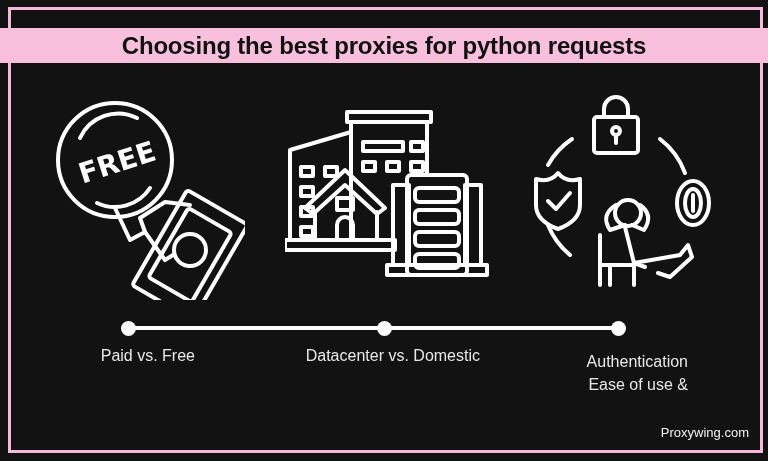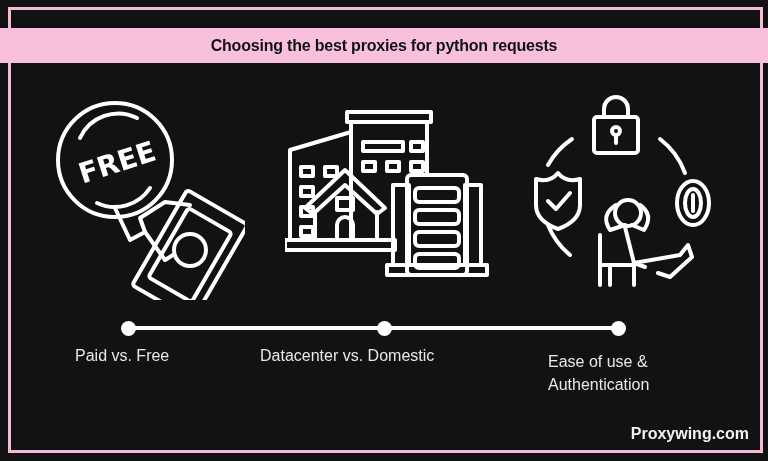--- a/index.html
+++ b/index.html
@@ -1,24 +1,24 @@
 <!DOCTYPE html>
 <html><head>
 <meta charset="utf-8">
 <style>
   html, body { margin:0; padding:0; }
   body { width:768px; height:461px; background:#121212; position:relative; overflow:hidden; font-family:"Liberation Sans", sans-serif; }
   .frame { position:absolute; left:8px; top:7px; width:749px; height:440px; border:3px solid #f7b9d9; box-sizing:content-box; }
   .banner { position:absolute; left:0; top:28px; width:768px; height:35px; background:#f9c0de; display:flex; align-items:center; justify-content:center; }
-  .banner-title { font-family:"Liberation Sans", sans-serif; font-weight:bold; font-size:16px; color:#111; letter-spacing:-0.2px; }
+  .banner-title { font-family:"Liberation Sans", sans-serif; font-weight:bold; font-size:24px; color:#111; letter-spacing:-0.2px; }
   .icon { position:absolute; }
   .timeline { position:absolute; left:128px; top:326px; width:490px; height:4px; background:#fff; }
   .dot { position:absolute; width:15px; height:15px; border-radius:50%; background:#fff; top:321px; }
-  .label { position:absolute; color:#e8e8e8; font-size:16px; text-align:left; line-height:23px; }
-  .brand { position:absolute; right:19px; top:425px; color:#f2f2f2; font-weight:bold; font-size:16px; }
+  .label { position:absolute; color:#e8e8e8; font-size:16px; text-align:right; line-height:23px; }
+  .brand { position:absolute; right:19px; top:425px; color:#f2f2f2; font-weight:normal; font-size:13px; }
 </style>
 </head>
 <body>
 
 <div class="frame"></div>
 
 <div class="banner">
   <span class="banner-title">Choosing the best proxies for python requests</span>
 </div>
 
@@ -83,17 +83,17 @@
 </svg>
 
 <div class="timeline"></div>
 <div class="dot" style="left:121px"></div>
 <div class="dot" style="left:377px"></div>
 <div class="dot" style="left:611px"></div>
 
 <div class="label" style="left:75px;top:344px;width:120px">Paid vs. Free</div>
 <div class="label" style="left:260px;top:344px;width:220px">Datacenter vs. Domestic</div>
 <div class="label" style="left:548px;top:350px;width:140px">
+  <div>Authentication</div>
   <div>Ease of use &amp;</div>
-  <div>Authentication</div>
 </div>
 
 <div class="brand">Proxywing.com</div>
 
 </body></html>

